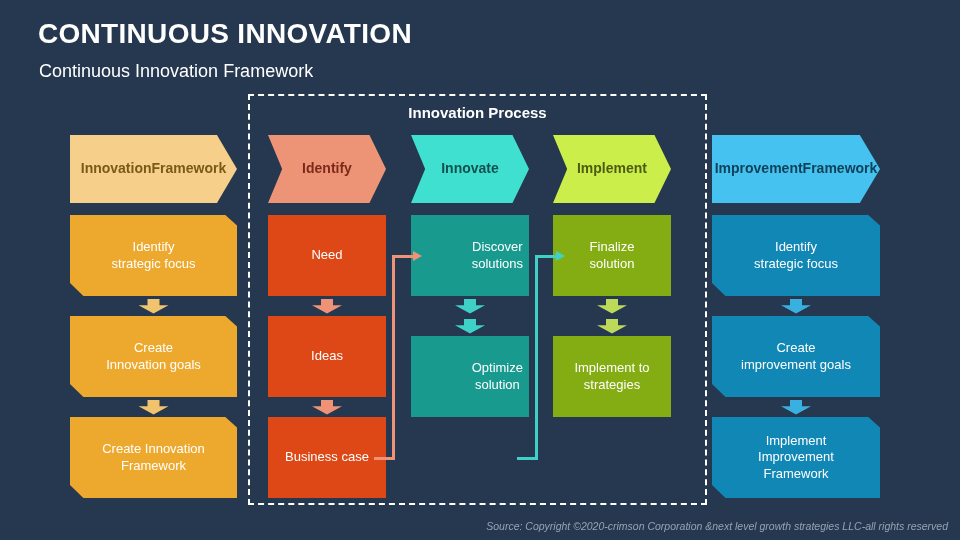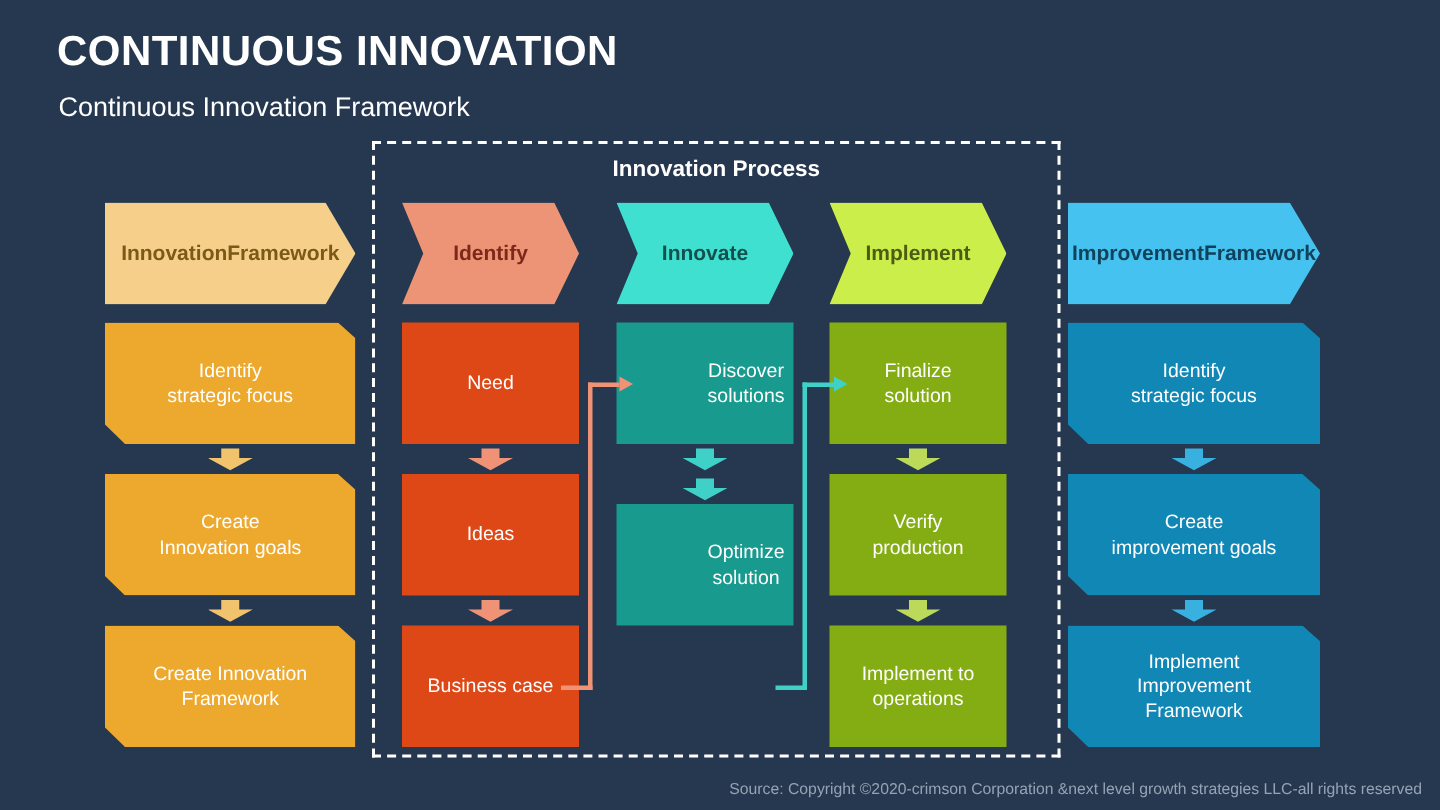--- a/index.html
+++ b/index.html
@@ -193,20 +193,21 @@
 
   #connector-identify-to-innovate { left: 392px; top: 252px; }
   #connector-innovate-to-implement { left: 535px; top: 252px; }
 
   
   .footer {
     position: absolute;
     right: 12px;
     bottom: 8px;
     font-size: 10.5px;
+    font-style: italic;
     color: #95a3b5;
     white-space: nowrap;
     margin-top: 47px;
   }
 </style>
 </head>
 <body>
 
 <div class="slide">
 
@@ -309,33 +310,27 @@
     <div style="height:12px"></div>
     <div class="step step-rect step-green">
       <div>
         <span>Finalize</span><br>
         <span>solution</span>
       </div>
     </div>
     <div class="gapwrap">
       <div class="down-arrow arrow-green"></div>
     </div>
+    <div class="gapwrap">
+      <div class="down-arrow arrow-green"></div>
+    </div>
     <div class="step step-rect step-green">
       <div>
-        <span>Verify</span><br>
-        <span>production</span>
-      </div>
-    </div>
-    <div class="gapwrap">
-      <div class="down-arrow arrow-green"></div>
-    </div>
-    <div class="step step-rect step-green">
-      <div>
         <span>Implement to</span><br>
-        <span>operations</span>
+        <span>strategies</span>
       </div>
     </div>
   </div>
 
   <div class="column col-framework-right">
     <div class="head head-pent head-improvement-framework">
       <span>Improvement</span>
         <br>
       <span>Framework</span>
     </div>

